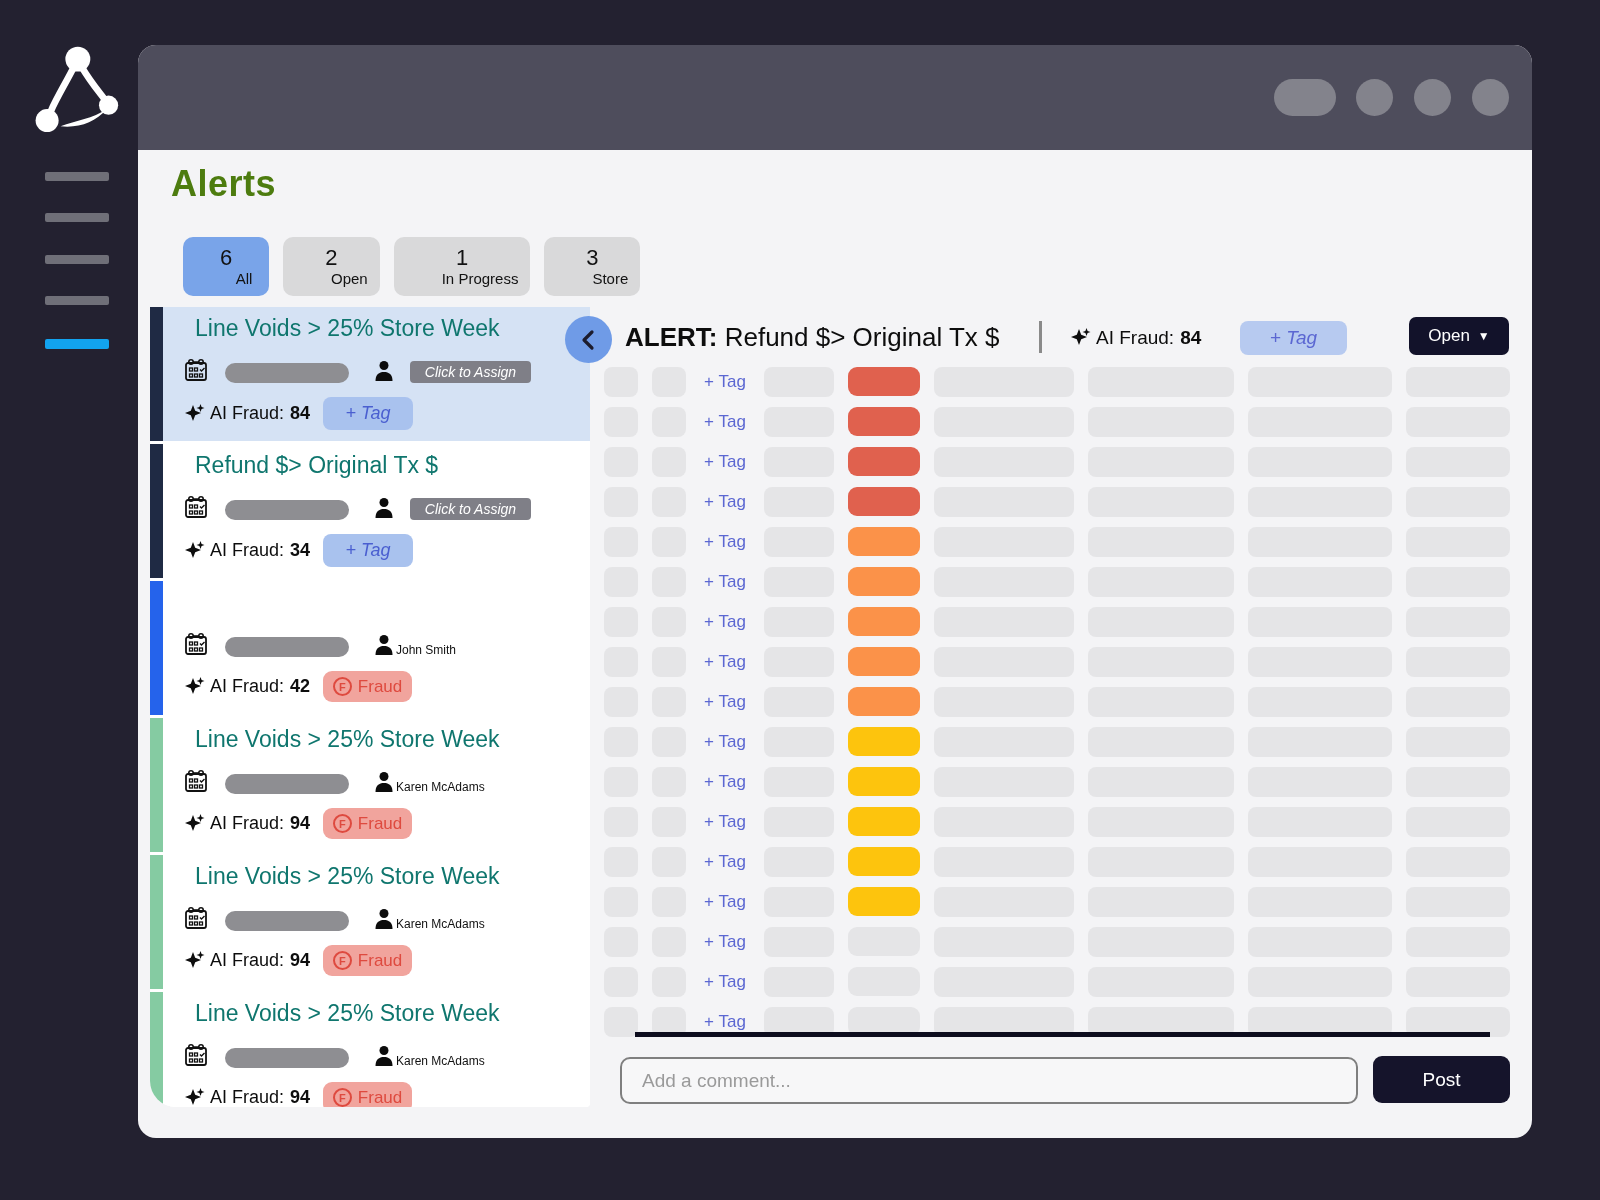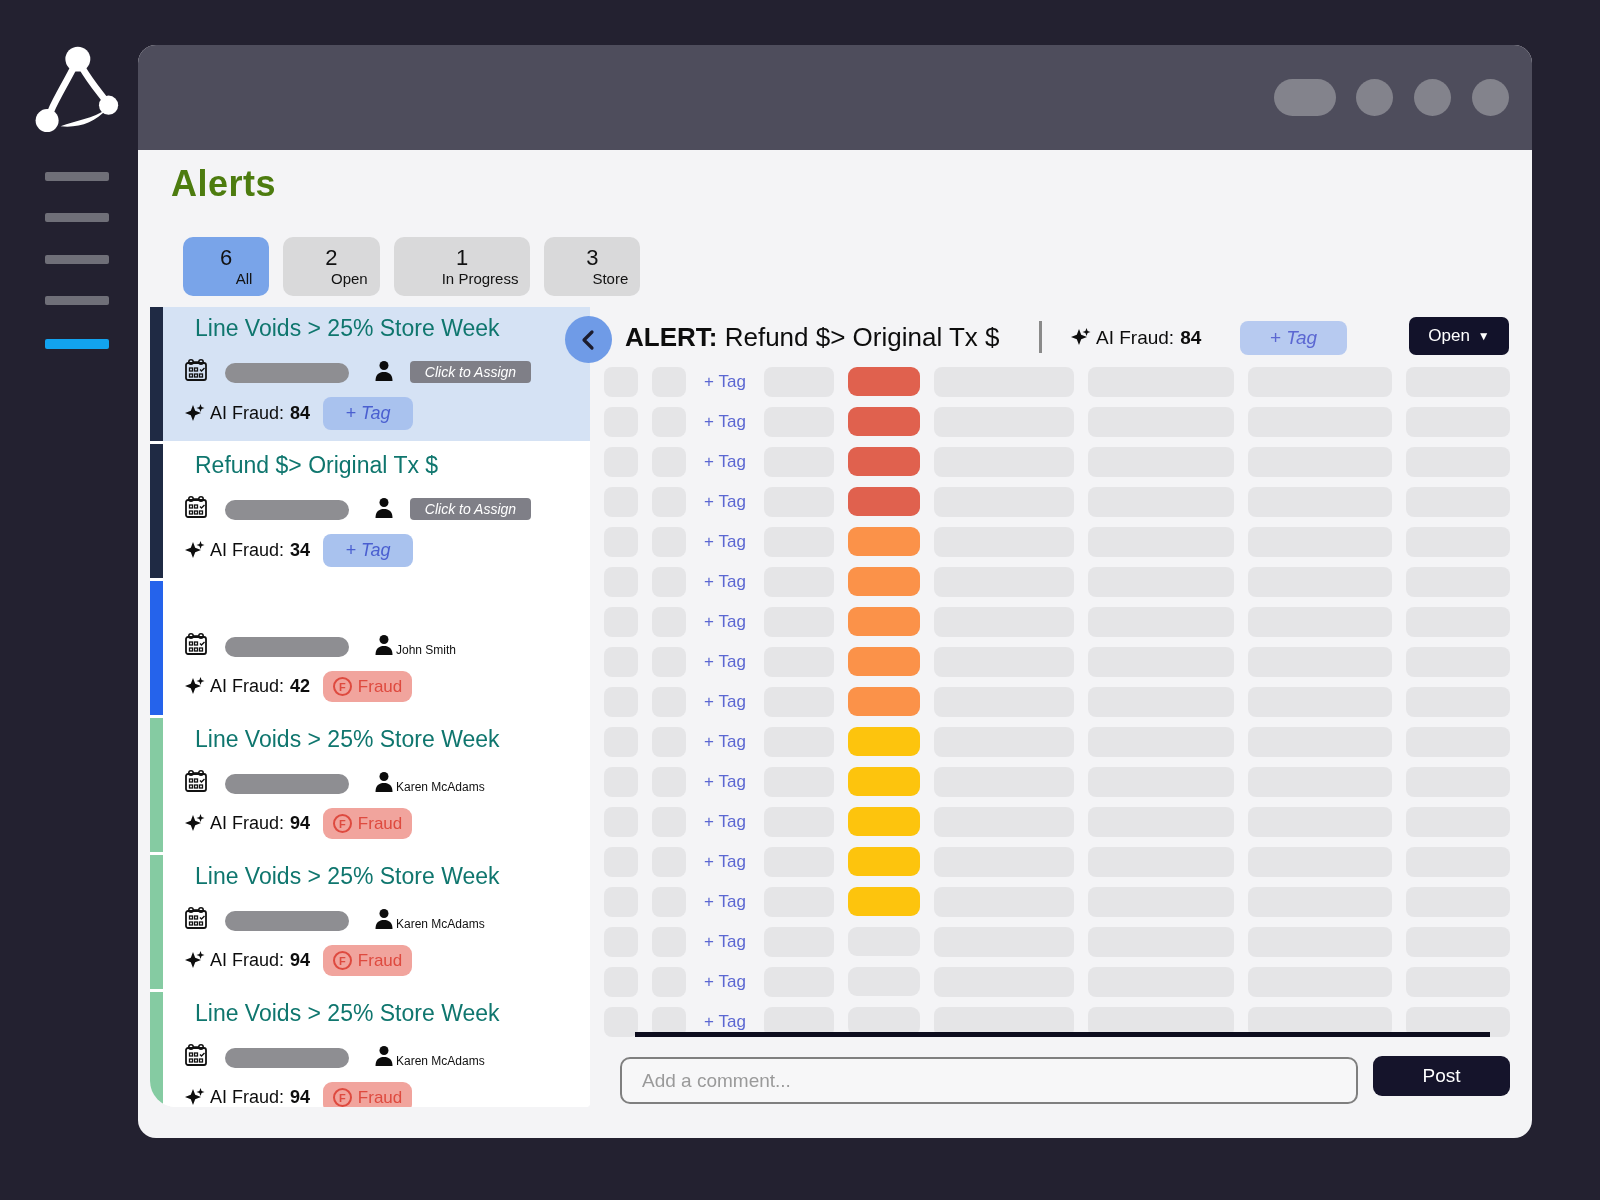--- a/index.html
+++ b/index.html
@@ -114,21 +114,21 @@
   .cell.sev { height:29px; border-radius:9px; }
 
   .comment-divider { position:absolute; left:497px; top:987px; width:855px; height:5px; background:#0d0d1e; }
   .comment-input {
     position:absolute; left:482px; top:1012px; width:738px; height:47px;
     border:2px solid #7f7f7f; border-radius:10px; background:#f7f7f8;
     font-size:19px; font-family:inherit; color:#333; padding:0 20px; outline:none;
   }
   .comment-input::placeholder { color:#9a9a9a; }
   .post-btn {
-    position:absolute; left:1235px; top:1011px; width:137px; height:40px; border-radius:9px;
+    position:absolute; left:1235px; top:1011px; width:137px; height:47px; border-radius:9px;
     background:#15142b; border:none; color:#fff; font-size:19px; font-family:inherit; cursor:pointer;
   }
 </style>
 </head>
 <body>
 
 <svg class="logo" viewBox="0 0 100 100" aria-hidden="true">
   <path d="M50 30 C42 46 32 62 26 76" stroke="#fff" stroke-width="7" fill="none" stroke-linecap="round"></path>
   <path d="M58 30 C66 44 76 56 82 64" stroke="#fff" stroke-width="7" fill="none" stroke-linecap="round"></path>
   <path d="M36 92 C55 94 72 88 84 74 C70 84 52 86 36 92 Z" fill="#fff"></path>

